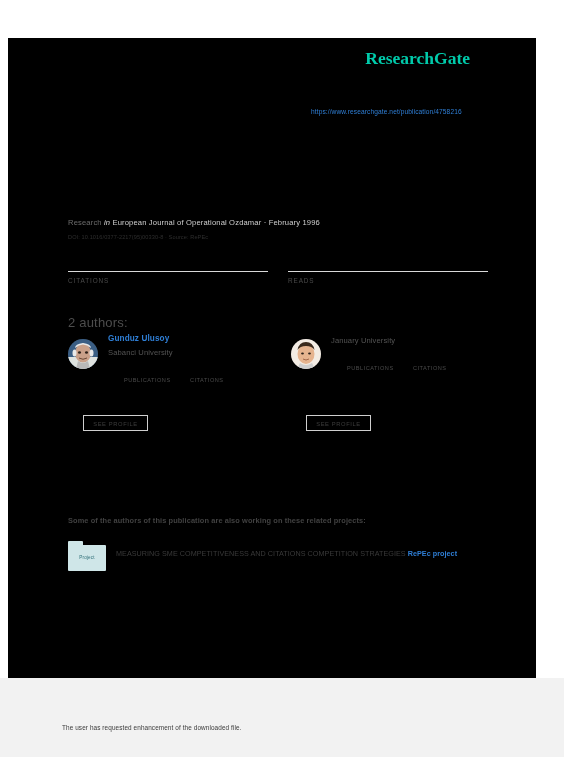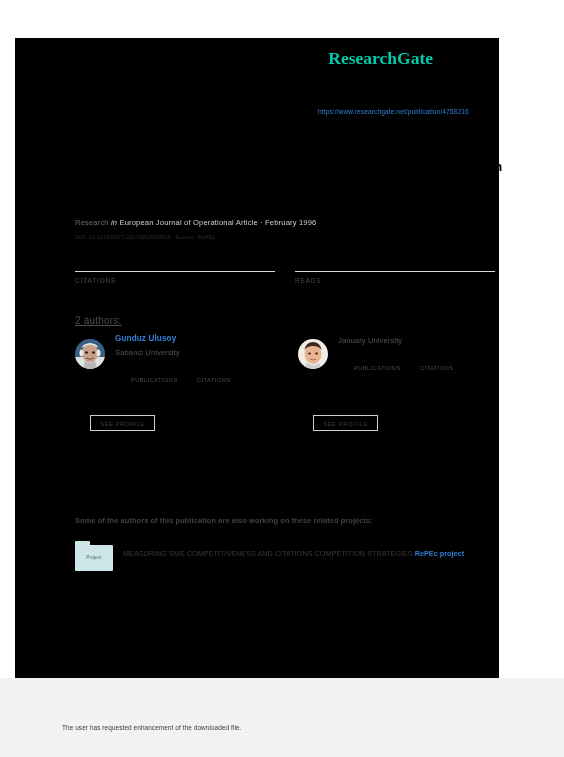--- a/index.html
+++ b/index.html
@@ -10,21 +10,21 @@
     background:#ffffff;
     overflow:hidden;
   }
   .page { position:relative; width:564px; height:757px; background:#ffffff; }
 
   
   .top-strip { position:absolute; left:0; top:0; width:564px; height:38px; background:#ffffff; }
 
   
   .canvas {
-    position:absolute; left:15px; top:38px; width:484px; height:640px;
+    position:absolute; left:8px; top:38px; width:528px; height:640px;
     background:#000000; color:#000000;
   }
 
   
   .brand {
     position:absolute; right:66px; top:10px;
     font-family:"Liberation Serif", serif;
     font-size:17.5px; font-weight:700; letter-spacing:0px;
     color:#00cbab; white-space:nowrap;
   }
@@ -67,21 +67,21 @@
     font-size:13px; font-weight:400; color:#000000; height:19px; line-height:19px;
   }
   .stat-rule { width:200px; height:1px; background:#d9d9d9; }
   .stat-label {
     margin-top:5px; font-size:6.4px; letter-spacing:.9px; color:#4a4a4a;
   }
 
   
   .authors-head {
     position:absolute; left:60px; top:277px;
-    font-size:10px; color:#4d4d4d; letter-spacing:.2px;text-decoration:underline;
+    font-size:13px; color:#4d4d4d; letter-spacing:.2px;
   }
   .author { position:absolute; top:295px; width:215px; height:105px; }
   .author.a1 { left:60px; }
   .author.a2 { left:283px; }
 
   .avatar {
     position:absolute; left:0; top:6px; width:30px; height:30px;
     border-radius:50%; overflow:hidden; background:#222;
   }
   .avatar svg { display:block; width:30px; height:30px; }
@@ -162,21 +162,21 @@
 
     <div class="discussion-block">See discussions, stats, and author profiles for this publication at:</div>
 
     <a class="url-line">https://www.researchgate.net/publication/4758216</a>
 
     <div class="title-block">A genetic algorithm approach to the simulation based optimal design of pull production systems</div>
 
     <div class="meta-line">
       <span class="m-label">Research</span>
       <span class="m-in">in</span>
-      <span class="m-journal">European Journal of Operational Article</span>
+      <span class="m-journal">European Journal of Operational Ozdamar</span>
       <span class="m-journal">·</span>
       <span class="m-journal">February 1996</span>
     </div>
 
     <div class="doi-line">DOI: 10.1016/0377-2217(95)00330-8 · Source: RePEc</div>
 
     <div class="stats">
       <div class="stat citations">
         <div class="stat-num">70</div>
         <div class="stat-rule"></div>

